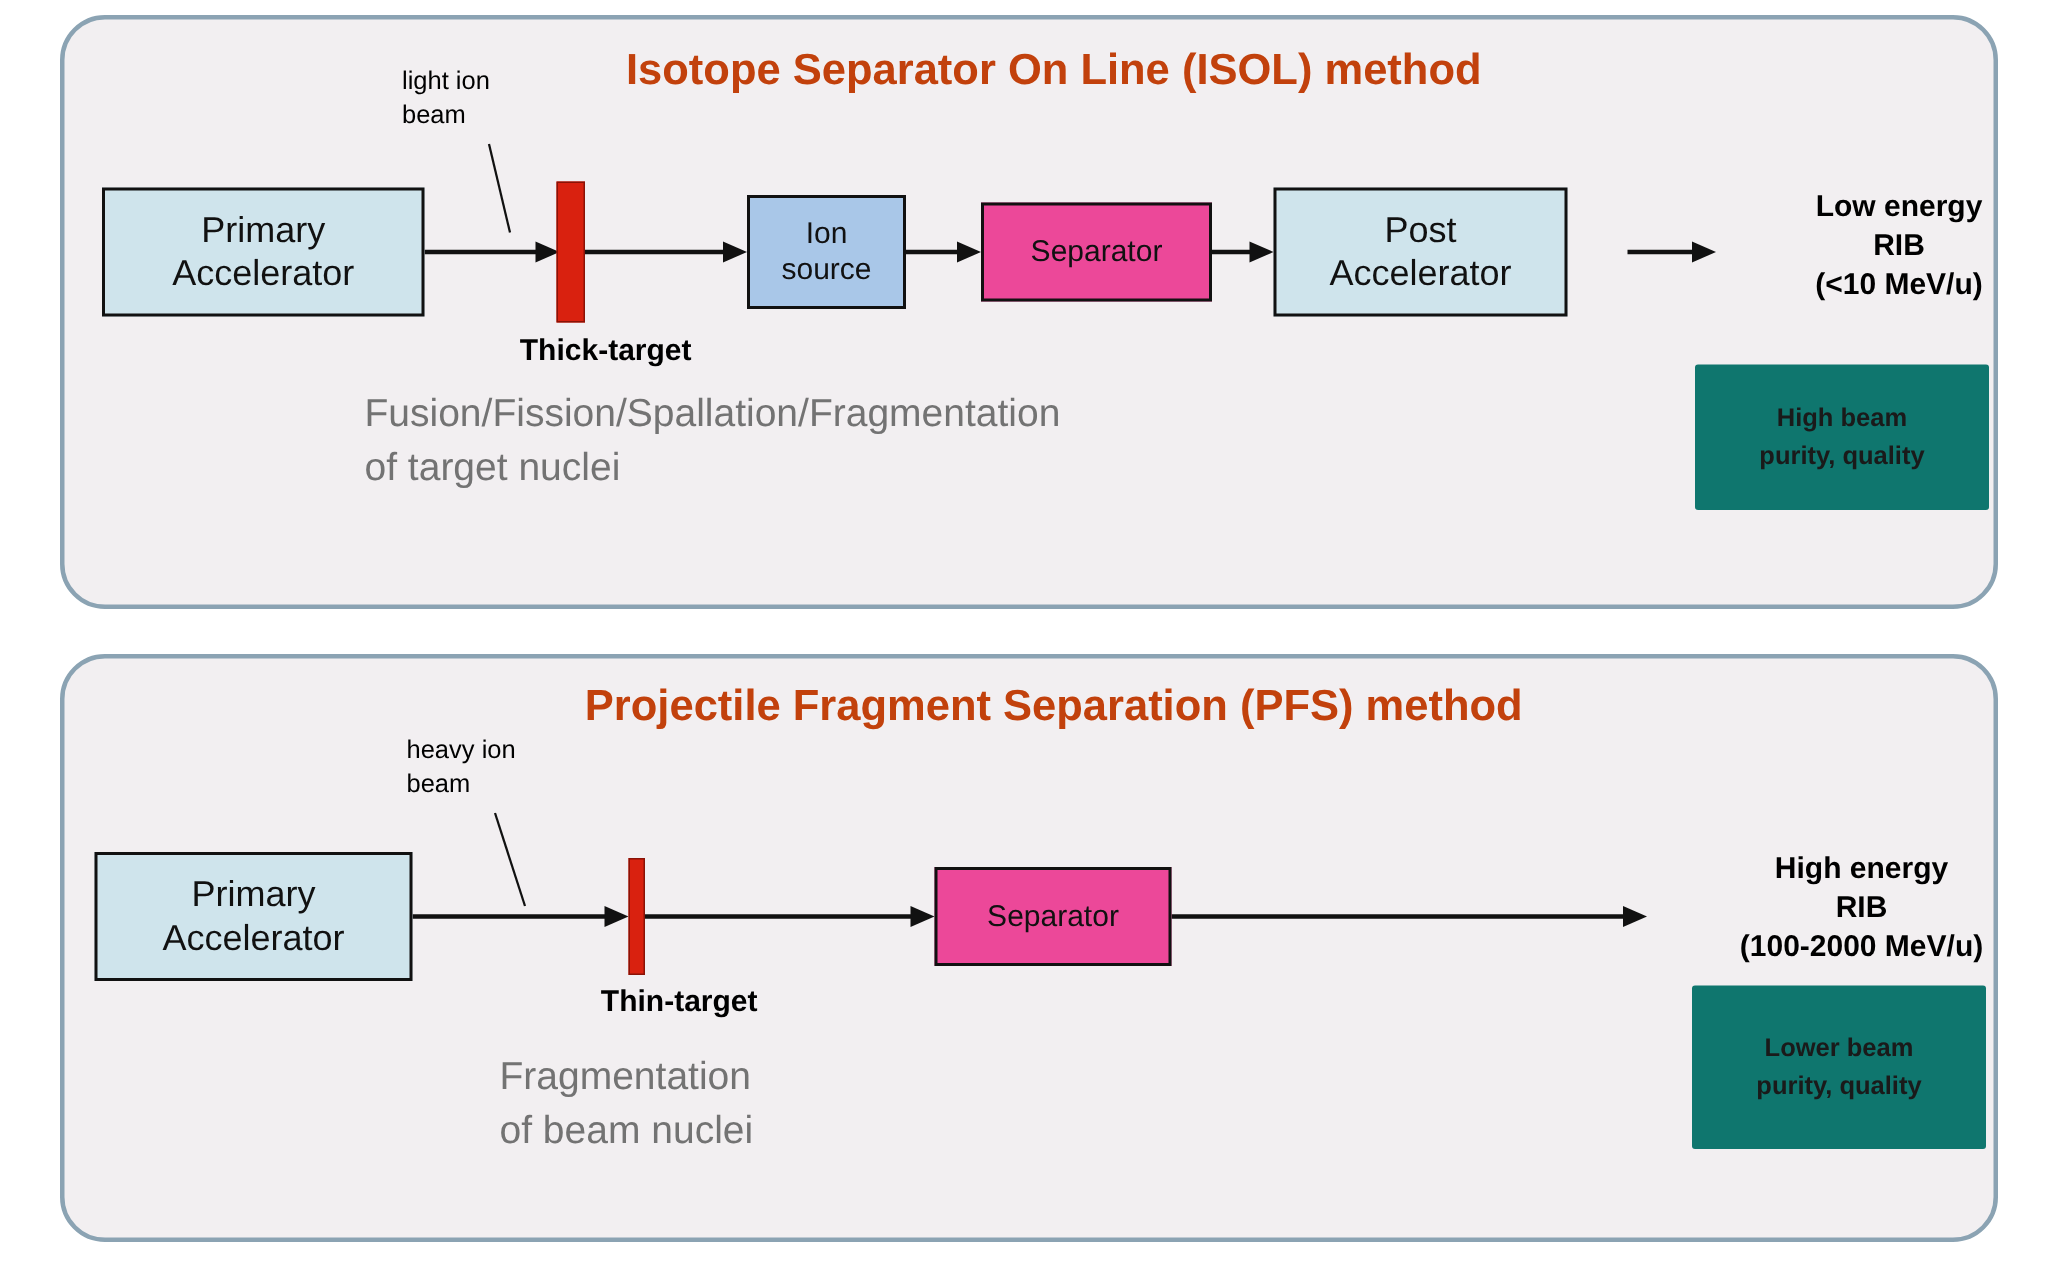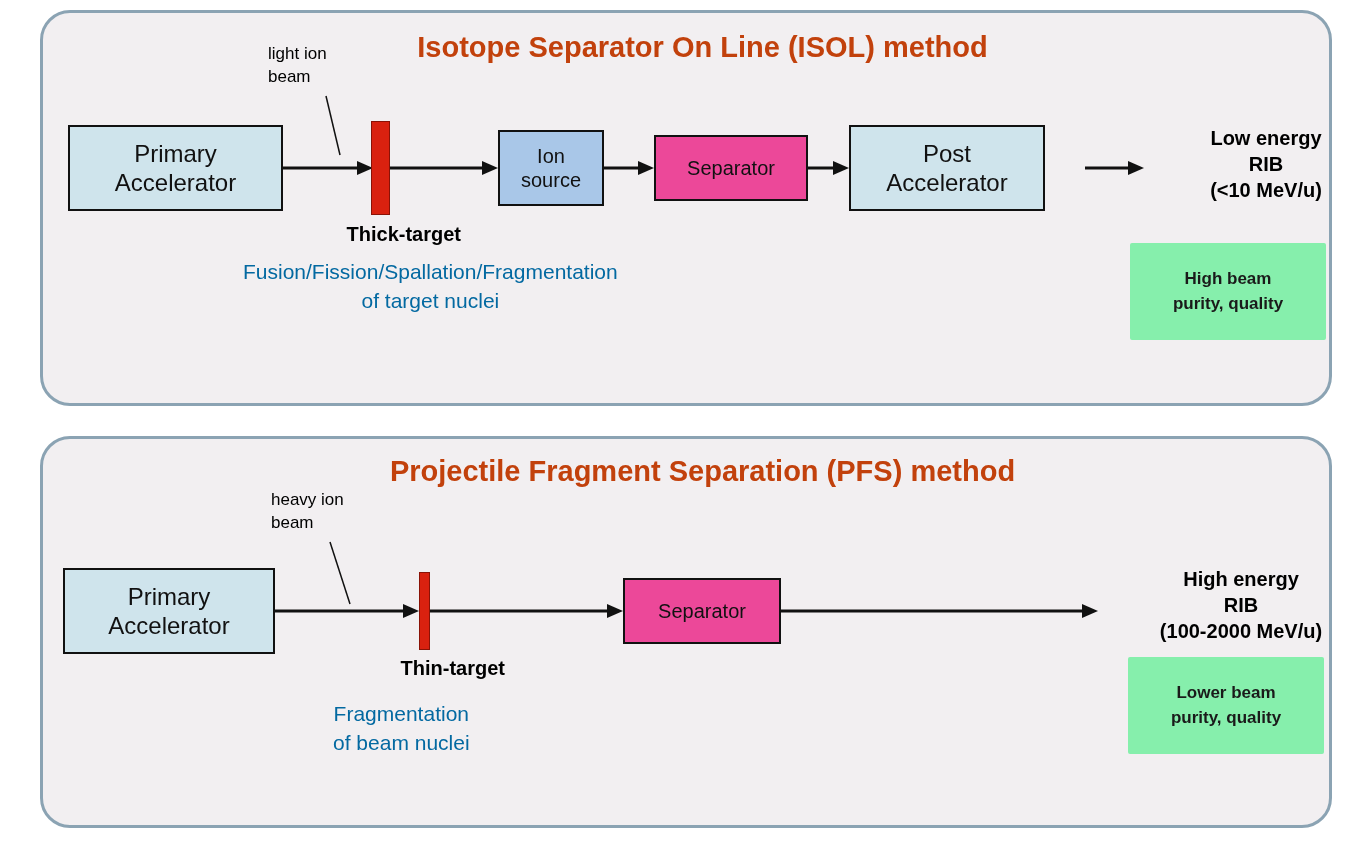--- a/index.html
+++ b/index.html
@@ -27,23 +27,23 @@
   .box-mblue  { background:#a9c7e8; font-size:20px; }
   .box-yellow { background:#ec4899; font-size:20px; }
 
   .target { position:absolute; background:#d9210f; border:1px solid #8a1206; }
 
   .lbl { position:absolute; white-space:pre-line; }
   .blue  { color:#000000; }
   .beam-lbl { font-size:17px; line-height:1.35; }
   .target-lbl { font-size:20px; font-weight:600; text-align:right; }
   .output-lbl { font-size:20px; font-weight:bold; text-align:center; line-height:1.3;margin-left:18px; }
-  .green-lbl { color:#0369a1; font-size:21px; line-height:1.4;text-align:center; }
+  .green-lbl { color:#737373; font-size:26px; line-height:1.4; }
 
-  .note { position:absolute; background:#86efac; display:flex; align-items:center;
+  .note { position:absolute; background:#0f766e; display:flex; align-items:center;
           justify-content:center; text-align:center; font-size:17px; font-weight:600;
           color:#1a1a1a; white-space:pre-line; line-height:1.45; border-radius:2px; }
 </style>
 </head>
 <body>
 
 <section class="panel" id="panel-isol">
   <h1 class="title" style="top:18px;">Isotope Separator On Line (ISOL) method</h1>
 
   <svg class="wires" viewBox="0 0 1286 390">
@@ -131,18 +131,18 @@
   <div class="target" style="left:376px; top:133px; width:11px; height:78px;"></div>
 
   <div class="lbl blue target-lbl" style="left:302px; top:218px; width:160px;">Thin-target</div>
 
   <div class="node box-yellow" style="left:580px; top:139px; width:158px; height:66px;">Separator</div>
 
   <div class="lbl blue output-lbl" style="left:1050px; top:127px; width:260px;">High energy
 RIB
 (100-2000 MeV/u)</div>
 
-  <div class="note" style="left:1085px; top:218px; width:196px; height:97px;">Lower beam
+  <div class="note" style="left:1085px; top:218px; width:196px; height:109px;">Lower beam
 purity, quality</div>
 
   <div class="lbl green-lbl" style="left:262px; top:260px;margin-left:28px;">Fragmentation
 of beam nuclei</div>
 </section>
 
 </body></html>

